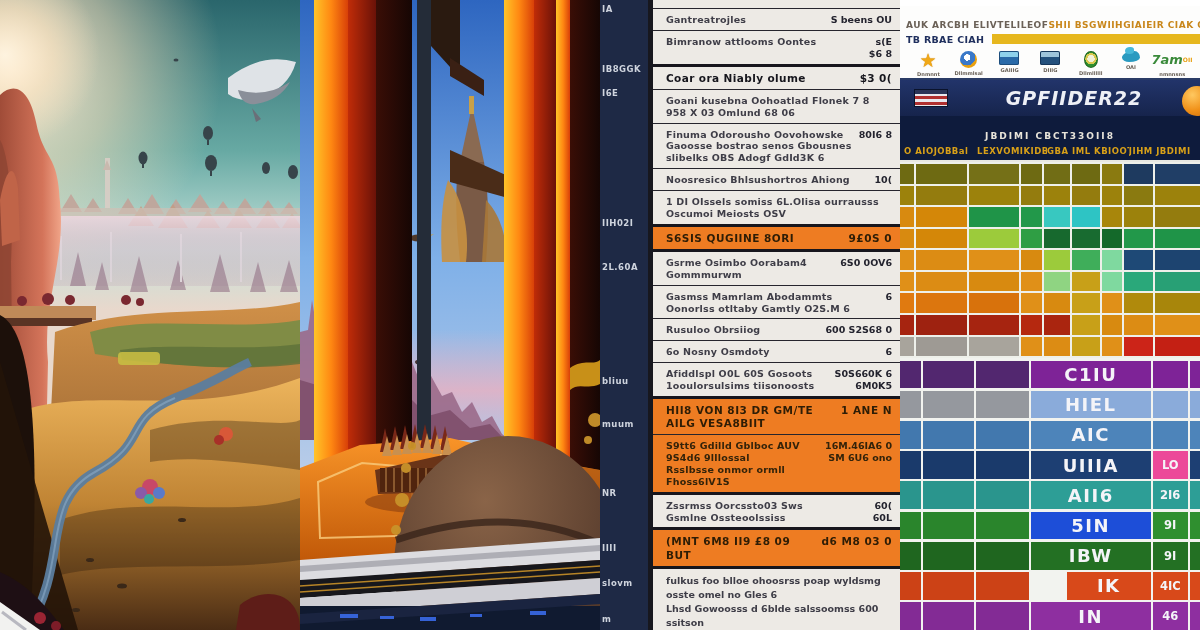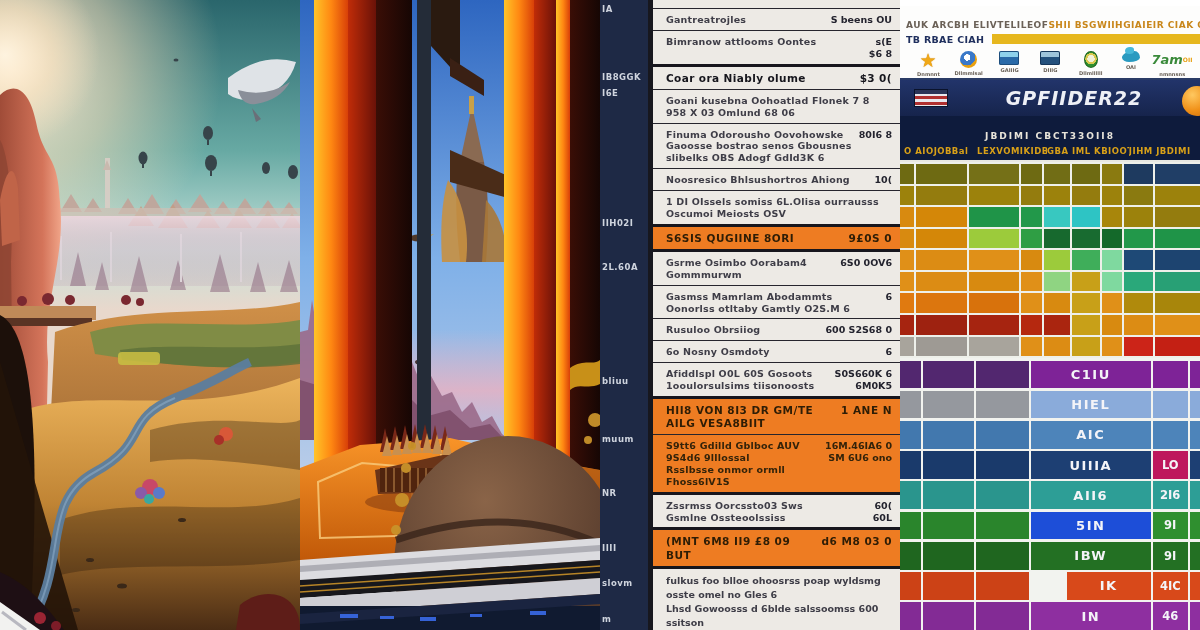--- a/index.html
+++ b/index.html
@@ -57,21 +57,21 @@
   .p4-bandtitle{text-align:center;color:#e8e4da;font-size:9px;font-weight:bold;letter-spacing:2px;padding:4px 0 2px;}
   .p4-cols{display:flex;padding:3px 4px 4px;border-bottom:2px solid #e8e8e2;}
   .p4-col{color:#d8a018;font-size:8.5px;font-weight:bold;white-space:nowrap;overflow:hidden;letter-spacing:.5px;}
   .p4-heatmap{height:196px;background:#eef0ea;display:flex;flex-direction:column;gap:2px;padding:2px 0;}
   .hm-row{flex:1;display:flex;gap:2px;}
   .hm-cell{height:100%;}
   .p4-stats{flex:1;display:flex;flex-direction:column;gap:2.5px;background:#f2f3ef;padding-top:2.5px;}
   .st-row{flex:1;display:flex;gap:2px;}
   .st-cell{height:100%;}
   .st-label{flex:1;display:flex;align-items:center;justify-content:center;color:#f4f4f8;
-    font-size:13px;font-weight:bold;letter-spacing:1.5px;}
+    font-size:18px;font-weight:bold;letter-spacing:1.5px;}
   .st-value{width:11.5%;display:flex;align-items:center;justify-content:center;color:#f4f4f8;
     font-size:11.5px;font-weight:bold;}
   .st-sliver{width:3.5%;}
 </style>
 </head>
 <body>
 
 <div class="screen">
 
   <div class="panel">
@@ -340,26 +340,26 @@
             <rect x="170" y="614" width="12" height="3"></rect>
           <rect x="230" y="611" width="16" height="4"></rect>
         </g>
       </g>
     </svg>
   </div>
 
   <div class="panel panel3">
     <div class="p3-sidebar">
         <div class="p3-frag" style="top: 4px;">IA</div>
-        <div class="p3-frag" style="top: 72px;">IB8GGK</div>
+        <div class="p3-frag" style="top: 64px;">IB8GGK</div>
         <div class="p3-frag" style="top: 88px;">I6E</div>
         <div class="p3-frag" style="top: 218px;">IIH02I</div>
         <div class="p3-frag" style="top: 262px;">2L.60A</div>
         <div class="p3-frag" style="top: 376px;">bliuu</div>
-        <div class="p3-frag" style="top: 434px;">muum</div>
+        <div class="p3-frag" style="top: 419px;">muum</div>
         <div class="p3-frag" style="top: 488px;">NR</div>
         <div class="p3-frag" style="top: 543px;">IIII</div>
         <div class="p3-frag" style="top: 578px;">slovm</div>
         <div class="p3-frag" style="top: 614px;">m</div>
       </div>
     <div class="p3-doc">
         <div class="drow item b-thin">
           <div class="dl">
             <div>Gantreatrojles</div>
           </div>
@@ -654,21 +654,21 @@
           <div class="st-cell" style="width: 17.5%; background: rgb(66, 120, 174);"></div>
           <div class="st-label" style="background: rgb(77, 132, 186);">AIC</div>
           <div class="st-value" style="background: rgb(77, 132, 186);"></div>
           <div class="st-sliver" style="background: rgb(77, 132, 186);"></div>
         </div>
         <div class="st-row">
           <div class="st-cell" style="width: 7%; background: rgb(26, 58, 107);"></div>
           <div class="st-cell" style="width: 17%; background: rgb(26, 58, 107);"></div>
           <div class="st-cell" style="width: 17.5%; background: rgb(26, 58, 107);"></div>
           <div class="st-label" style="background: rgb(29, 63, 115);">UIIIA</div>
-          <div class="st-value" style="background: #be185d;">LO</div>
+          <div class="st-value" style="background: #ec4899;">LO</div>
           <div class="st-sliver" style="background: rgb(29, 63, 115);"></div>
         </div>
         <div class="st-row">
           <div class="st-cell" style="width: 7%; background: rgb(42, 149, 141);"></div>
           <div class="st-cell" style="width: 17%; background: rgb(42, 149, 141);"></div>
           <div class="st-cell" style="width: 17.5%; background: rgb(42, 149, 141);"></div>
           <div class="st-label" style="background: rgb(45, 158, 150);">AII6</div>
           <div class="st-value" style="background: rgb(45, 158, 150);">2I6</div>
           <div class="st-sliver" style="background: rgb(45, 158, 150);"></div>
         </div>

